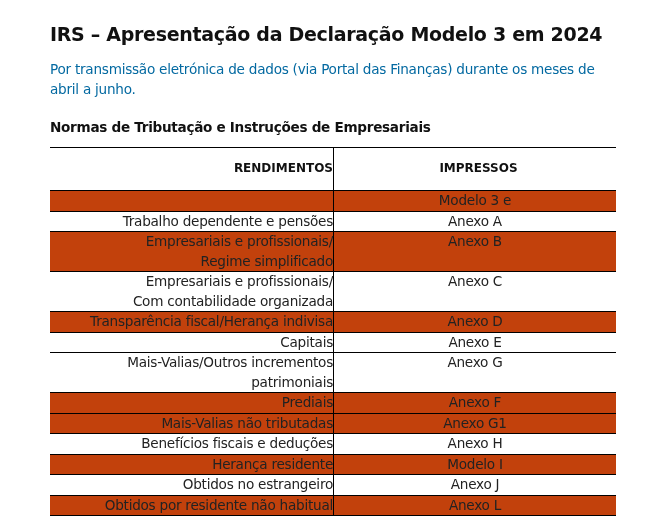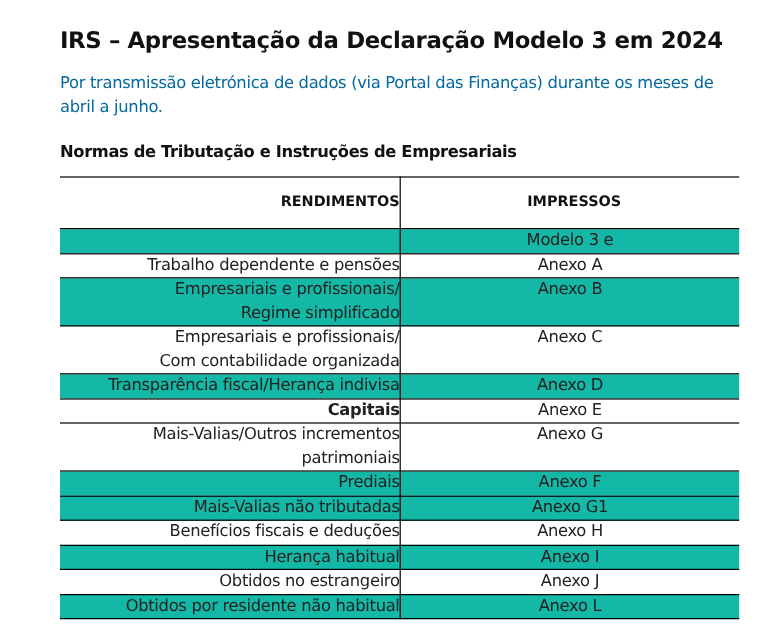--- a/index.html
+++ b/index.html
@@ -6,21 +6,21 @@
   body { width:650px; height:525px; position:relative; font-family:"DejaVu Sans", sans-serif; color:#111; overflow:hidden; }
   .title { position:absolute; left:50px; top:23px; font-size:19px; font-weight:bold; letter-spacing:-0.3px; margin:0; color:#111; }
   .intro { position:absolute; left:50px; top:60px; width:560px; font-size:13.6px; line-height:19.5px; margin:0; letter-spacing:-0.25px; color:#0369a1; }
   .subtitle { position:absolute; left:50px; top:119px; font-size:13.6px; font-weight:bold; margin:0; letter-spacing:-0.3px; color:#111; }
   .tbl { position:absolute; left:50px; top:147px; width:566px; border-collapse:collapse; font-size:13.6px; letter-spacing:-0.25px; color:#222; }
   .tbl td, .tbl th { padding:0 0 0 7px; vertical-align:top; line-height:19.5px; }
   .tbl th { font-size:12px; font-weight:bold; text-align:center; vertical-align:middle; height:42px; border-top:1.5px solid #000; border-bottom:1.5px solid #000; letter-spacing:0; color:#111; }
   .tbl .c1 { width:276px; border-right:1px solid #000;text-align:right; }
   .tbl .c2 { text-align:center; padding-left:0; }
   .tbl tr.row td { border-bottom:1px solid #000; }
-  .tbl tr.gray td { background:#14b8a6; }
+  .tbl tr.gray td { background:#c2410c; }
   .tbl tr.last td { border-bottom:1.5px solid #000; }
 </style>
 </head>
 <body>
 
 <h1 class="title">IRS – Apresentação da Declaração Modelo 3 em 2024</h1>
 <p class="intro">Por transmissão eletrónica de dados (via Portal das Finanças) durante os meses de abril a junho.</p>
 <h2 class="subtitle">Normas de Tributação e Instruções de Empresariais</h2>
 
 <table class="tbl">
@@ -47,43 +47,43 @@
       <tr class="row">
         <td class="c1" style="white-space: pre-line;">Empresariais e profissionais/
 Com contabilidade organizada</td>
         <td class="c2">Anexo C</td>
       </tr>
       <tr class="row gray">
         <td class="c1" style="white-space: pre-line;">Transparência fiscal/Herança indivisa</td>
         <td class="c2">Anexo D</td>
       </tr>
       <tr class="row">
-        <td class="c1" style="white-space: pre-line; font-weight: bold;">Capitais</td>
+        <td class="c1" style="white-space: pre-line;">Capitais</td>
         <td class="c2">Anexo E</td>
       </tr>
       <tr class="row">
         <td class="c1" style="white-space: pre-line;">Mais-Valias/Outros incrementos
 patrimoniais</td>
         <td class="c2">Anexo G</td>
       </tr>
       <tr class="row gray">
         <td class="c1" style="white-space: pre-line;">Prediais</td>
         <td class="c2">Anexo F</td>
       </tr>
       <tr class="row gray">
         <td class="c1" style="white-space: pre-line;">Mais-Valias não tributadas</td>
         <td class="c2">Anexo G1</td>
       </tr>
       <tr class="row">
         <td class="c1" style="white-space: pre-line;">Benefícios fiscais e deduções</td>
         <td class="c2">Anexo H</td>
       </tr>
       <tr class="row gray">
-        <td class="c1" style="white-space: pre-line;">Herança habitual</td>
-        <td class="c2">Anexo I</td>
+        <td class="c1" style="white-space: pre-line;">Herança residente</td>
+        <td class="c2">Modelo I</td>
       </tr>
       <tr class="row">
         <td class="c1" style="white-space: pre-line;">Obtidos no estrangeiro</td>
         <td class="c2">Anexo J</td>
       </tr>
       <tr class="row gray last">
         <td class="c1" style="white-space: pre-line;">Obtidos por residente não habitual</td>
         <td class="c2">Anexo L</td>
       </tr>
     </tbody>

